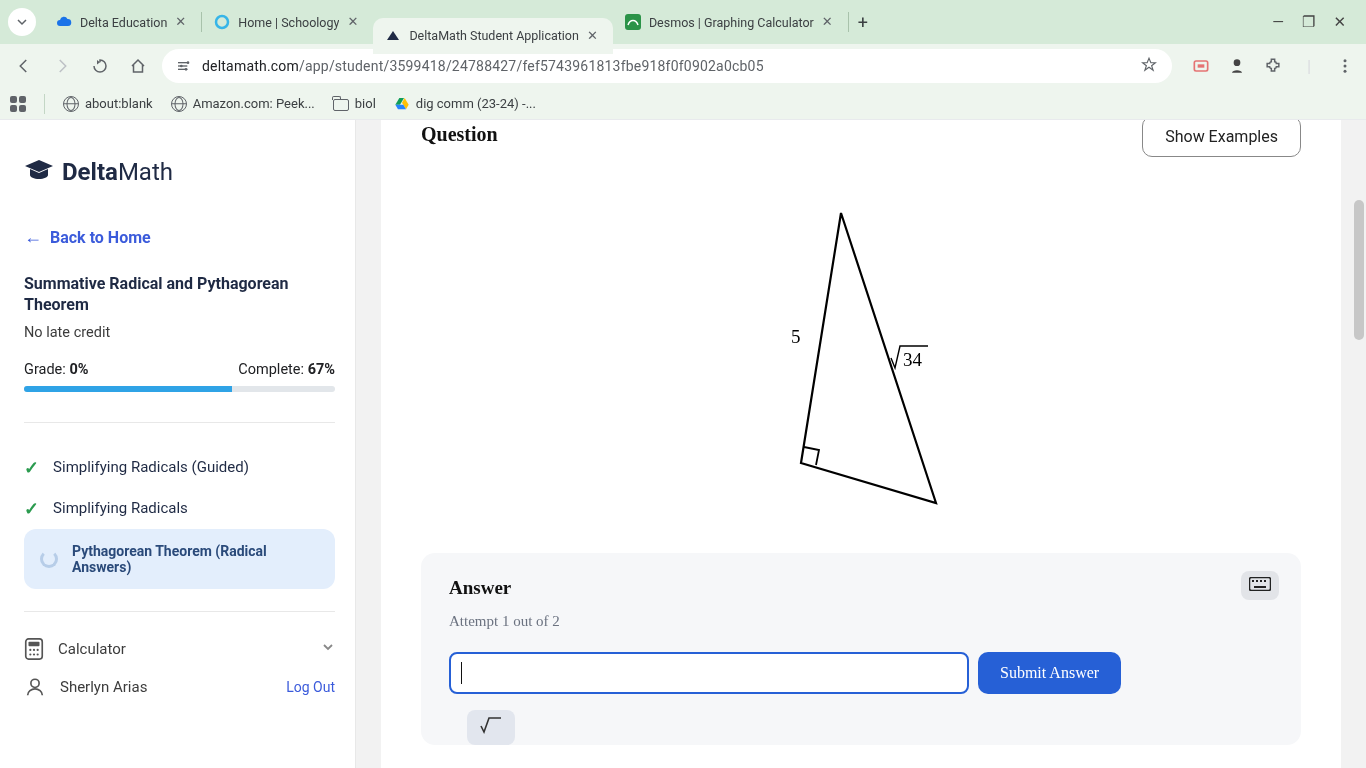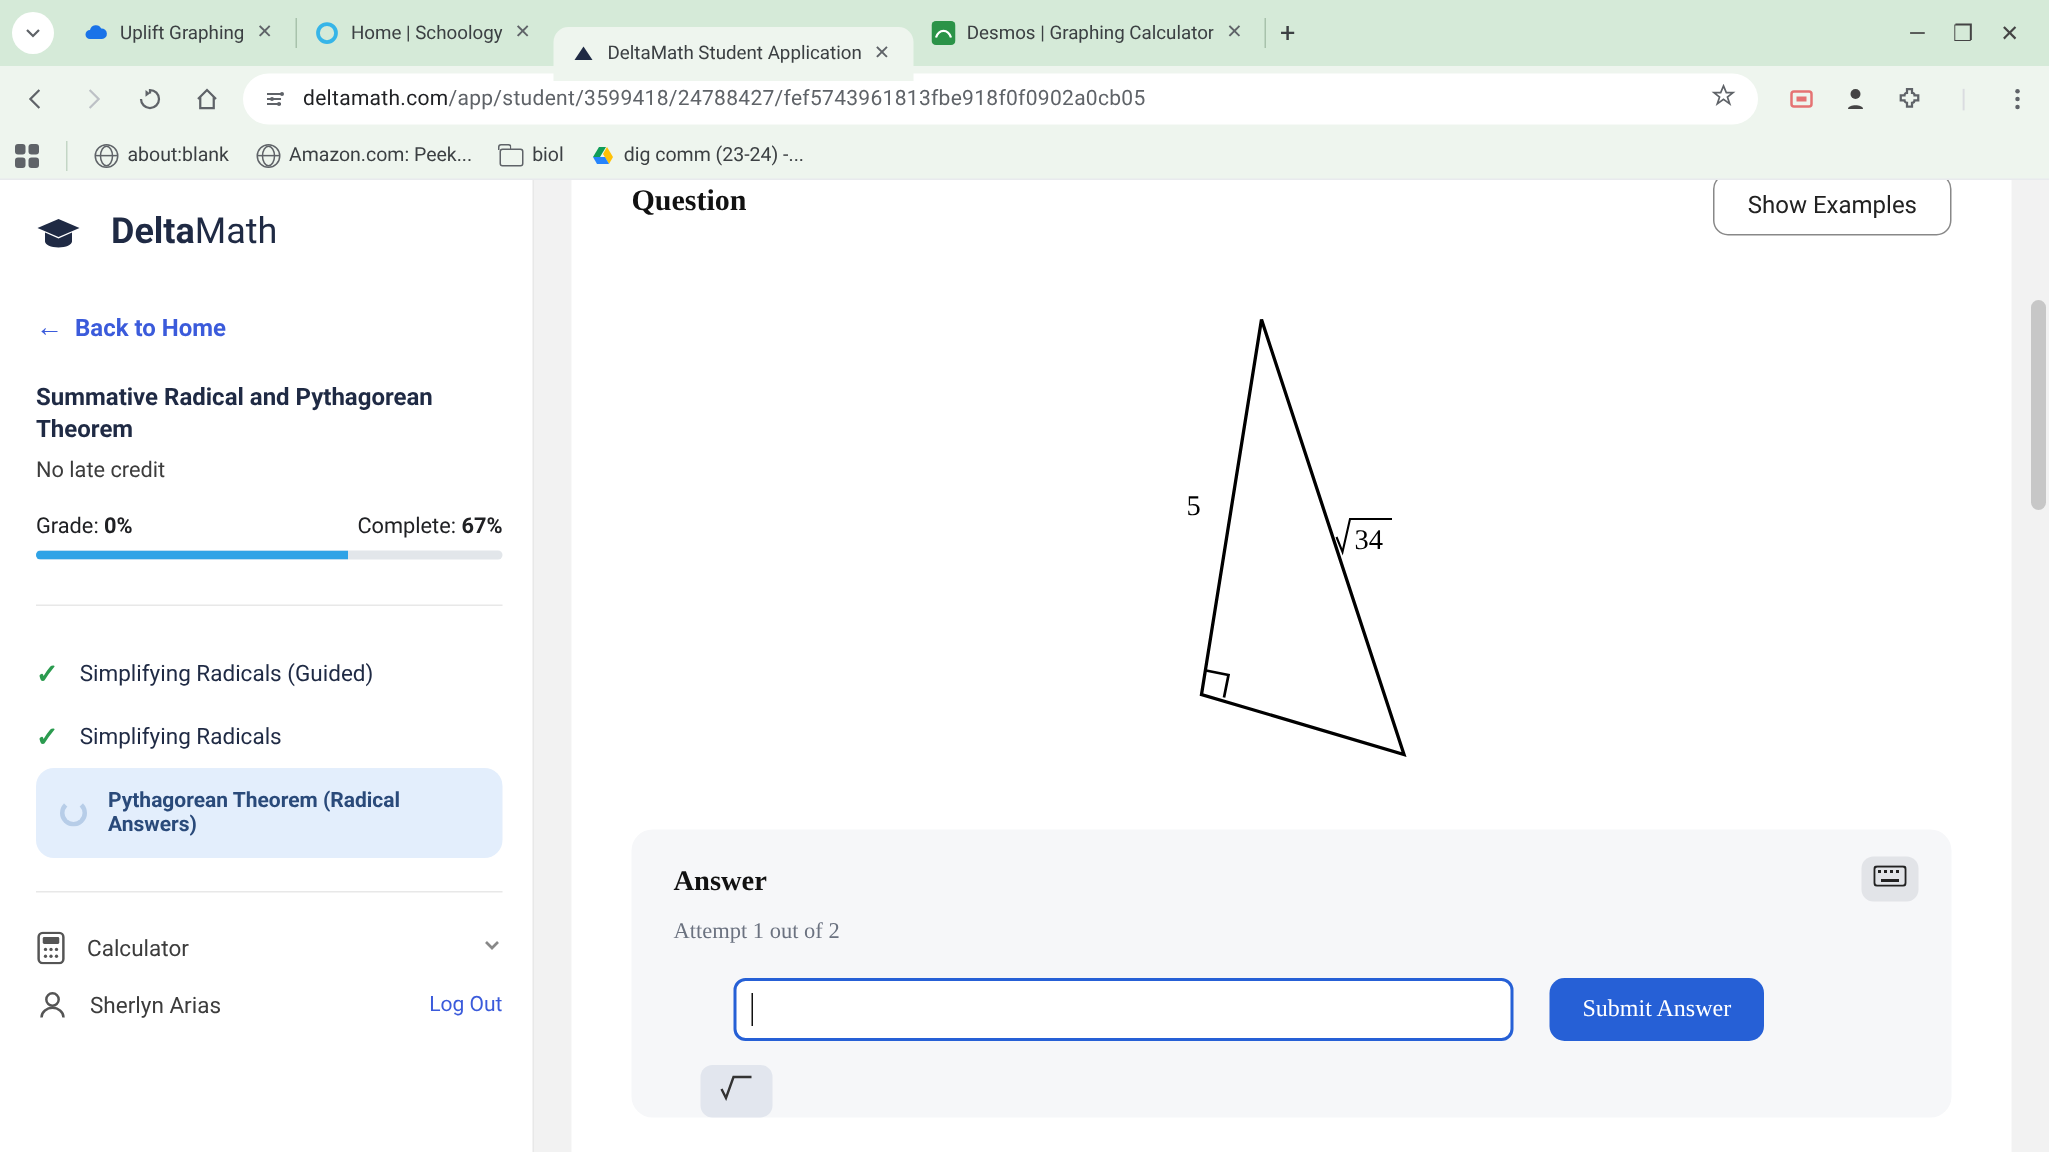--- a/index.html
+++ b/index.html
@@ -30,21 +30,21 @@
   
   .bookmarks { background: #eef5ee; height: 32px; display: flex; align-items: center; padding: 0 10px; gap: 18px; border-bottom: 1px solid #e8eaed; font-size: 13px; color: #3c4043;}
   .bm-item { display: flex; align-items: center; gap: 6px; }
   .apps-grid { display: grid; grid-template-columns: repeat(2,1fr); grid-template-rows: repeat(2,1fr); gap: 2px; width: 16px; height: 16px; }
   .apps-grid span { background: #5f6368; border-radius: 2px; }
   .bm-sep { width: 1px; height: 20px; background: #c3d6c5; }
   
   
   .app { display: flex; height: calc(768px - 44px - 44px - 32px); background: #f2f2f2; }
   .sidebar { width: 356px; background: #fff; border-right: 1px solid #e8e8e8; display: flex; flex-direction: column; padding: 20px 20px 0 24px; }
-  .logo-row { display: flex; align-items: flex-end; gap: 20px; margin-top: 0; margin-bottom: 40px; }
+  .logo-row { display: flex; align-items: flex-start; gap: 8px; margin-top: 18px; margin-bottom: 40px; }
   .logo-text { font-size: 24px; color: #1f2a44; font-weight: 400; }
   .logo-text b { font-weight: 700; }
   .back-home { display: flex; align-items: center; gap: 8px; color: #3b5bdb; font-weight: 700; font-size: 16px; margin-bottom: 26px; }
   .back-home .arr { font-size: 18px; font-weight: 400;}
   .assign-title { font-weight: 700; font-size: 16px; color: #1f2a44; margin-bottom: 8px; line-height: 1.3; }
   .assign-sub { font-size: 14.5px; color: #3c3c3c; margin-bottom: 20px; }
   .grade-row { display: flex; justify-content: space-between; font-size: 14.5px; margin-bottom: 8px; }
   .grade-row b { font-weight: 700; }
   .progress { height: 6px; background: #e2e6ea; border-radius: 3px; overflow: hidden; margin-bottom: 18px;}
   .progress .bar { height: 100%; background: #2fa3e6; width: 67%; }
@@ -67,21 +67,21 @@
   .examples-btn { border: 1px solid #888; border-radius: 10px; padding: 10px 22px; font-size: 16px; background: #fff; color: #222; position: relative; top: -4px;}
   .q-text { font-family: Georgia, "Times New Roman", serif; font-size: 21px; color: #111; margin-top: 32px; line-height: 1.4;}
   .q-text b { font-weight: 700; }
   .figure { display: flex; justify-content: center; margin-top: 42px; margin-bottom: 40px; position: relative;}
   .figure svg text { font-family: Georgia, serif; font-size: 19px; }
   .answer-box { background: #f6f7f9; border-radius: 14px; padding: 24px 28px 0 28px; position: relative;}
   .ans-head { display: flex; align-items: baseline; gap: 14px; margin-bottom: 22px; flex-direction: column;}
   .ans-title { font-family: Georgia, serif; font-weight: 700; font-size: 19px; color: #111;}
   .ans-attempt { font-family: Georgia, serif; font-size: 15px; color: #6b7280;}
   .kbd-btn { position: absolute; top: 18px; right: 22px; background: #e2e4e8; border-radius: 8px; padding: 6px 8px; color: #222;}
-  .ans-row { display: flex; gap: 24px; align-items: center; margin-left: 40px;}
+  .ans-row { display: flex; gap: 9px; align-items: center;}
   .ans-input { width: 520px; height: 42px; border: 2px solid #2660d6; border-radius: 8px; background: #fff; padding: 0 10px; display:flex; align-items:center;}
   .cursor { width: 1px; height: 22px; background: #111;}
   .submit-btn { background: #2660d6; color: #fff; border-radius: 10px; padding: 12px 22px; font-family: Georgia, serif; font-size: 16px;}
   .sqrt-btn { margin-top: 16px; background: #e2e6ee; border-radius: 8px; padding: 6px 12px; font-family: Georgia, serif; font-size: 18px; display: inline-block; margin-left: 18px;}
   
   
   .main-wrap::after { content:''; position:absolute; right:2px; top: 80px; width: 10px; height: 140px; background: #c7c7c7; border-radius: 5px;}
   
   .globe { width:16px; height:16px; border:1.5px solid #5f6368; border-radius:50%; position:relative;}
   .globe::before { content:''; position:absolute; left:0; right:0; top:50%; height:1.5px; background:#5f6368; transform:translateY(-50%);}
@@ -96,21 +96,21 @@
   <div class="tab-menu-btn">
     <svg width="12" height="12" viewBox="0 0 12 12">
         <path d="M2 4l4 4 4-4" stroke="#5f6368" stroke-width="1.5" fill="none"></path>
       </svg>
   </div>
   <div class="tab-list">
     <div class="tab">
       <svg class="favicon" viewBox="0 0 16 16">
           <path fill="#1a73e8" d="M4 12a3 3 0 010-6 4 4 0 017.5-1A3 3 0 0112 12H4z"></path>
         </svg>
-      <span class="tab-title">Uplift Graphing</span>
+      <span class="tab-title">Delta Education</span>
       <span class="tab-close">✕</span>
     </div>
     <span class="tab-sep"></span>
     <div class="tab">
       <svg class="favicon" viewBox="0 0 16 16">
           <circle cx="8" cy="8" r="6" fill="none" stroke="#36b5e8" stroke-width="2.5"></circle>
         </svg>
       <span class="tab-title">Home | Schoology</span>
       <span class="tab-close">✕</span>
     </div>

